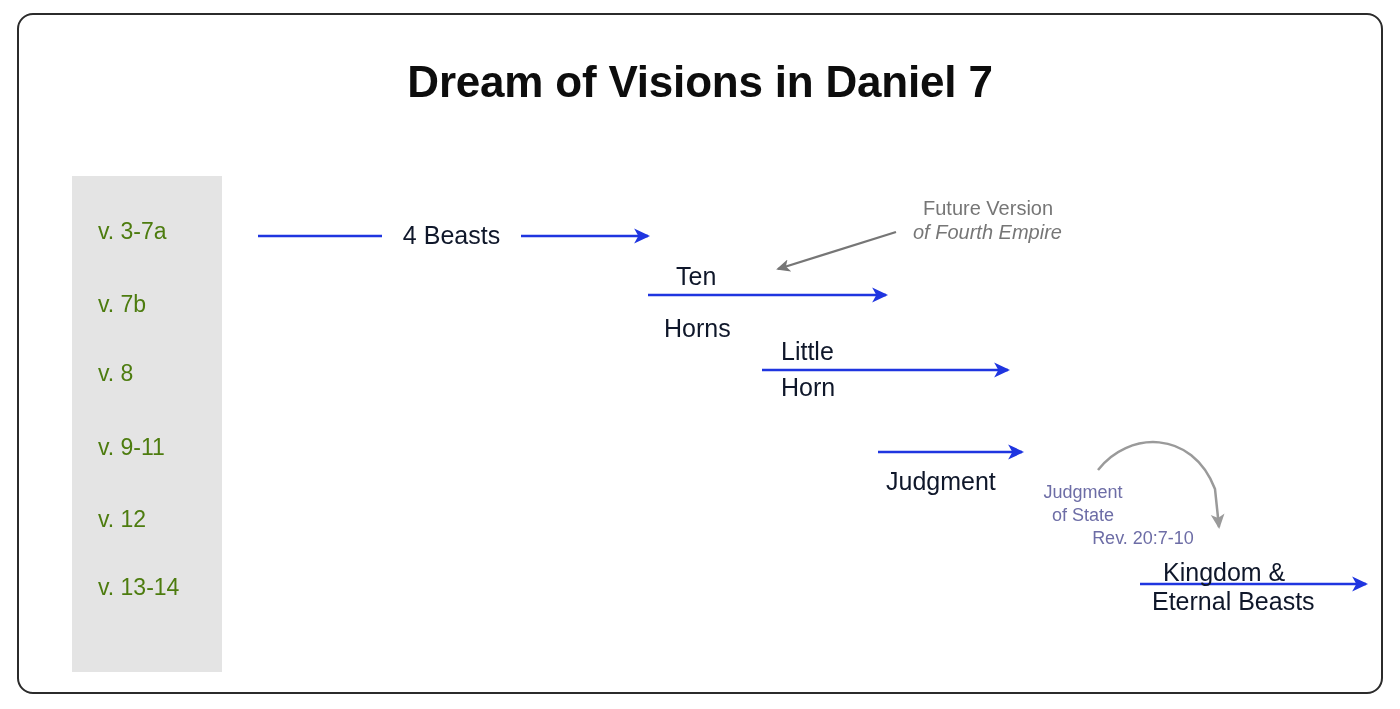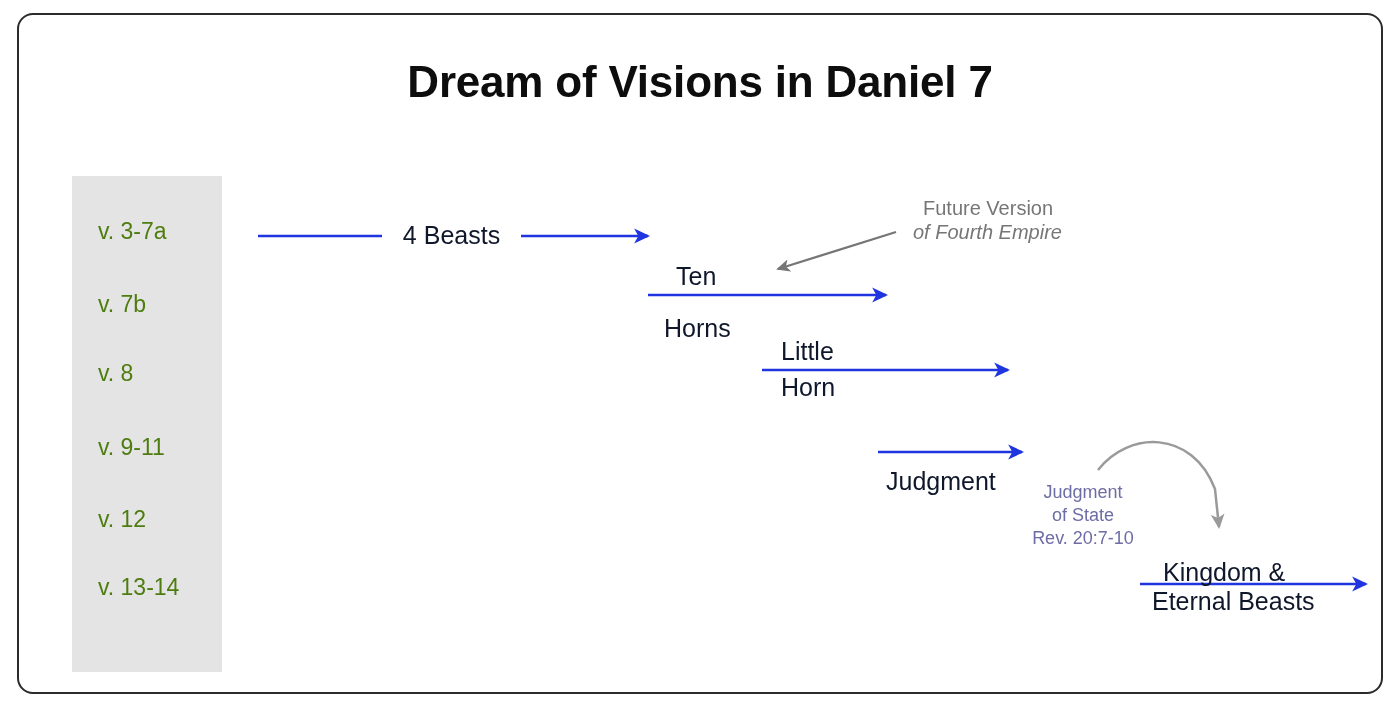--- a/index.html
+++ b/index.html
@@ -148,15 +148,15 @@
   <div class="flow-label" style="left:886px; top:419px;margin-top:48px;">Judgment</div>
 
   <div class="flow-label" style="left:1163px; top:558px;">Kingdom &amp;</div>
   <div class="flow-label" style="left:1152px; top:587px;">Eternal Beasts</div>
 
   <div class="annot" style="left:923px; top:196px;">Future Version</div>
   <div class="annot" style="left:913px; top:220px;font-style:italic;">of Fourth Empire</div>
 
   <div class="annot-purple" style="left:1012px; top:481px; width:142px;">Judgment</div>
   <div class="annot-purple" style="left:1012px; top:504px; width:142px;">of State</div>
-  <div class="annot-purple" style="left:1012px; top:527px; width:142px;">Rev. 20:7-10</div>
+  <div class="annot-purple" style="left:1072px; top:527px; width:142px;">Rev. 20:7-10</div>
 
 </div>
 
 </body></html>

